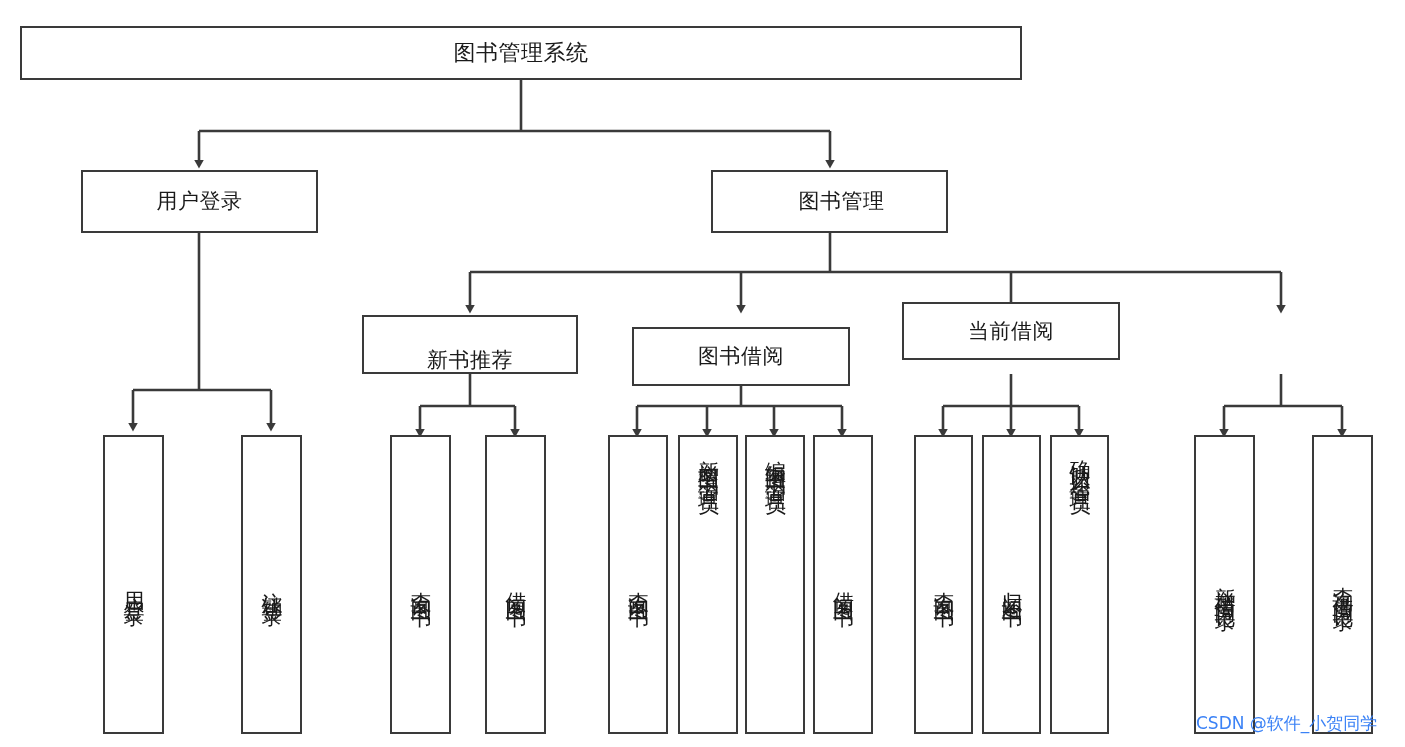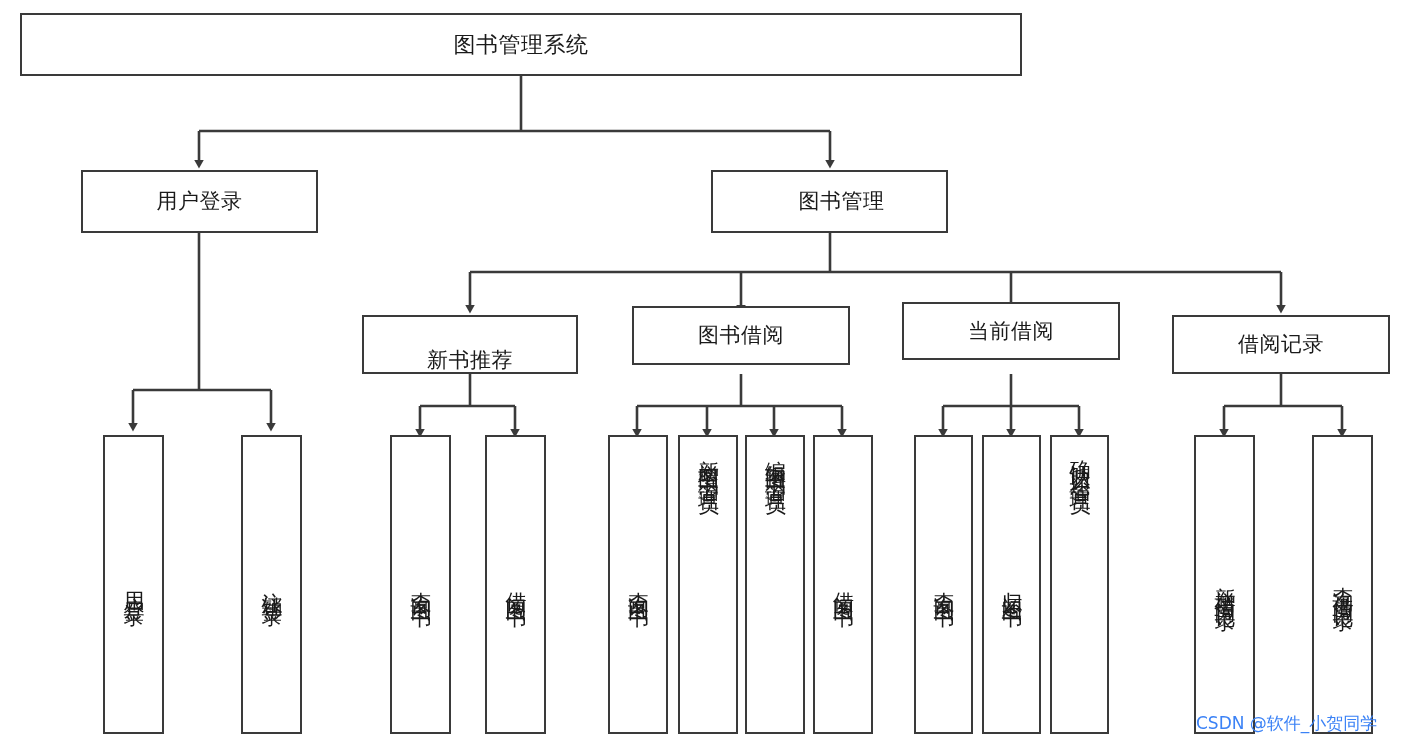--- a/index.html
+++ b/index.html
@@ -116,42 +116,39 @@
       <path d="M1011,406 L1011,429" marker-end="url(#arrow)"></path>
       <path d="M1079,406 L1079,429" marker-end="url(#arrow)"></path>
 
       <path d="M1281,374 L1281,406"></path>
       <path d="M1224,406 L1342,406"></path>
       <path d="M1224,406 L1224,429" marker-end="url(#arrow)"></path>
       <path d="M1342,406 L1342,429" marker-end="url(#arrow)"></path>
     </g>
   </svg>
 
-  <div class="node root" style="left:20px; top:13px; width:1002px; height:63px;">
+  <div class="node root" style="left:20px; top:26px; width:1002px; height:54px;">
     <span class="label">图书管理系统</span>
   </div>
 
   <div class="node" style="left:81px; top:170px; width:237px; height:63px;">
     <span class="label">用户登录</span>
   </div>
   <div class="node" style="left:711px; top:170px; width:237px; height:63px;padding-left:24px;">
     <span class="label">图书管理</span>
   </div>
 
   <div class="node" style="left:362px; top:315px; width:216px; height:59px;align-items:flex-end;">
     <span class="label">新书推荐</span>
   </div>
-  <div class="node" style="left:632px; top:306px; width:218px; height:59px;">
+  <div class="node" style="left:632px; top:327px; width:218px; height:59px;">
     <span class="label">图书借阅</span>
   </div>
   <div class="node" style="left:902px; top:302px; width:218px; height:58px;">
     <span class="label">当前借阅</span>
-  </div>
-  <div class="node" style="left:1172px; top:315px; width:218px; height:59px;">
-    <span class="label">借阅记录</span>
   </div>
 
   <div class="node vert mid" style="left:103px; top:435px; width:61px; height:299px;">
     <span class="label">用户登录</span>
   </div>
   <div class="node vert mid" style="left:241px; top:435px; width:61px; height:299px;">
     <span class="label">注销登录</span>
   </div>
 
   <div class="node vert mid" style="left:390px; top:435px; width:61px; height:299px;">

